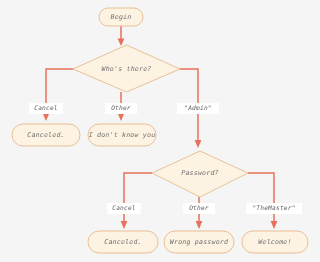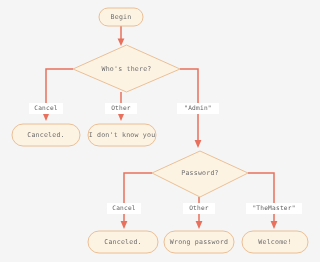--- a/index.html
+++ b/index.html
@@ -10,20 +10,21 @@
     width: 320px;
     height: 262px;
     background: #f5f5f5;
     font-family: "DejaVu Sans Mono", "Liberation Mono", monospace;
     overflow: hidden;
   }
   #flowchart-root {
     position: relative;
     width: 316px;
     height: 262px;
+    font-style: italic;
   }
   svg.fc-canvas {
     position: absolute;
     left: 0;
     top: 0;
     width: 320px;
     height: 262px;
   }
   .node-text {
     font-family: "DejaVu Sans Mono", "Liberation Mono", monospace;

